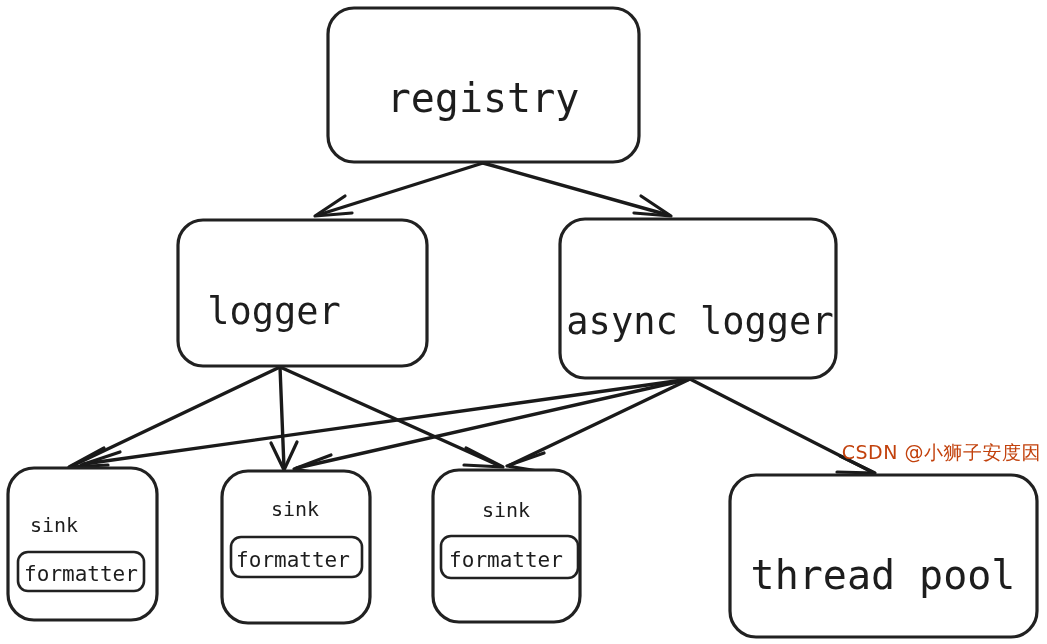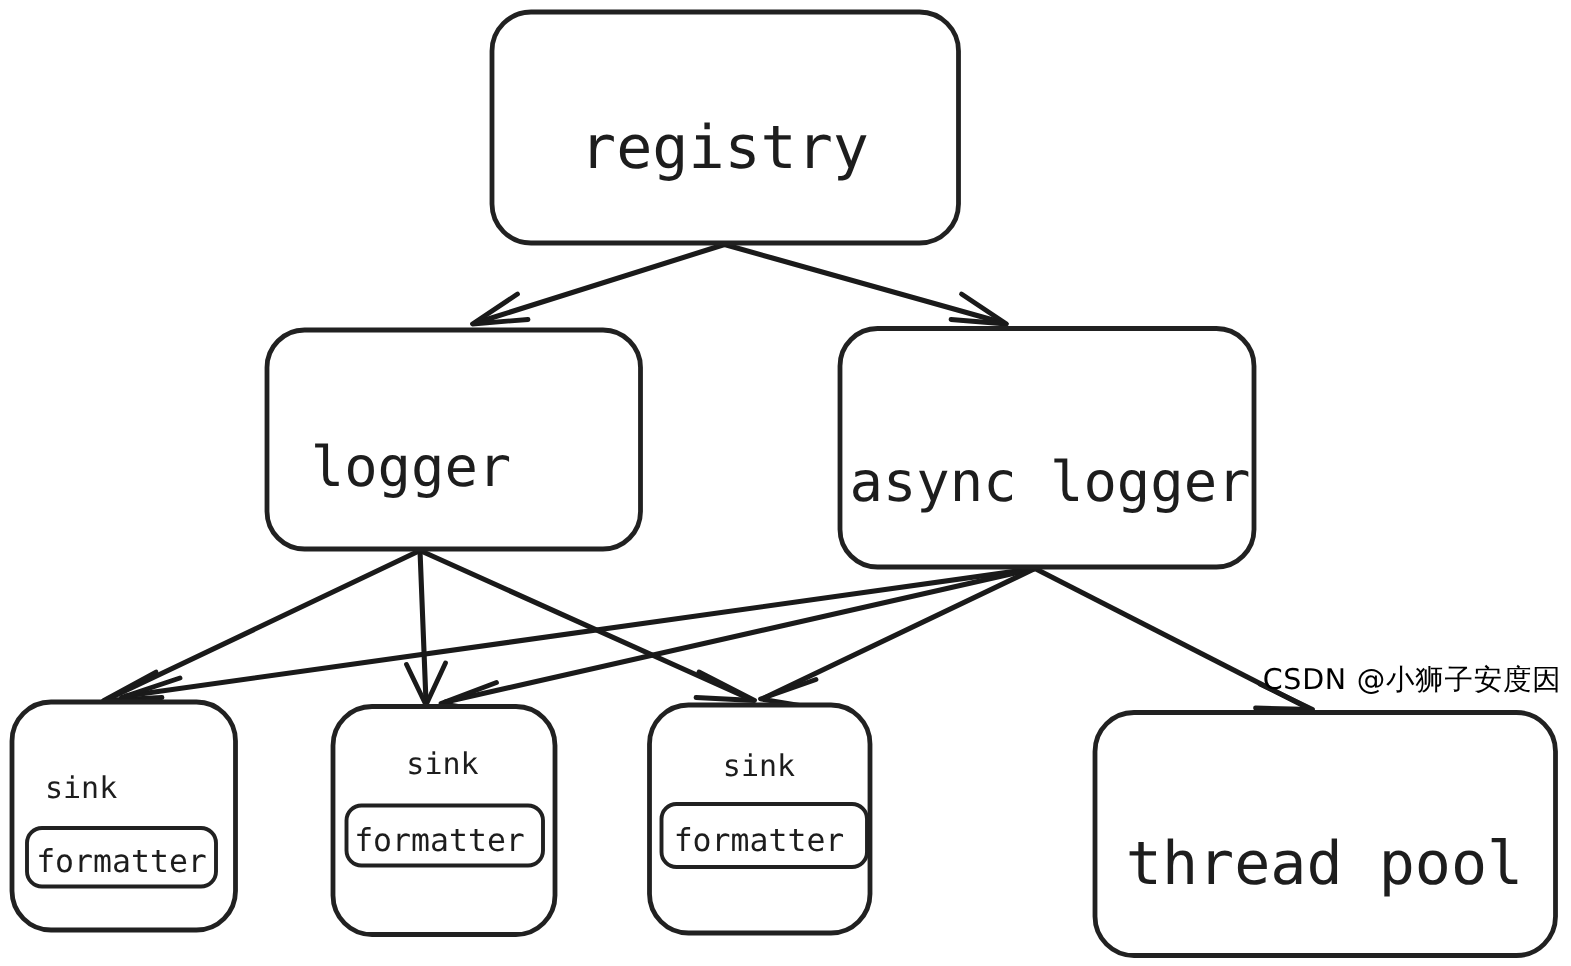--- a/index.html
+++ b/index.html
@@ -57,21 +57,21 @@
     stroke: #1a1a1a;
     stroke-width: 3.2;
     fill: none;
     stroke-linecap: round;
     stroke-linejoin: round;
   }
   .watermark {
     position: absolute;
     right: 6px;
     bottom: 6px;
-    color: #000000;
+    color: #c2410c;
     font-family: "DejaVu Sans", "Liberation Sans", sans-serif;
     font-size: 19px;
     letter-spacing: 0.5px;
     white-space: nowrap;
     pointer-events: none;
   }
 </style>
 </head>
 <body>
 

